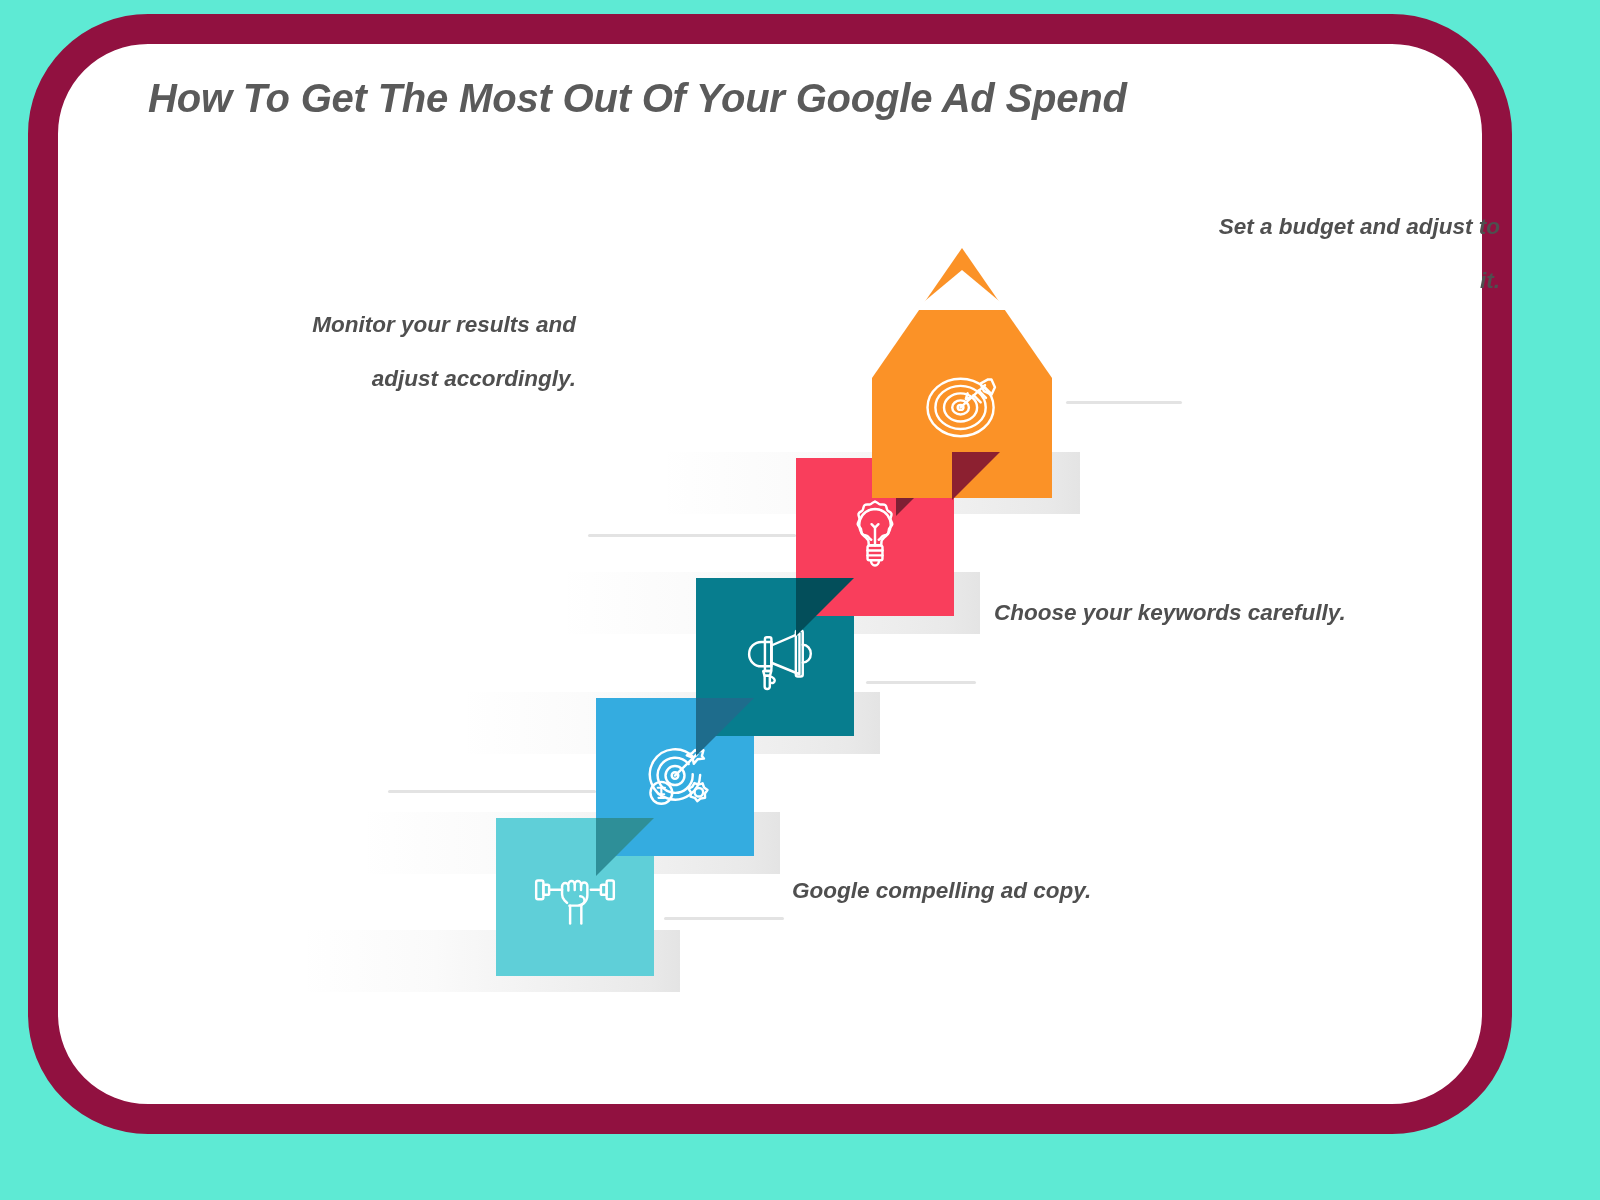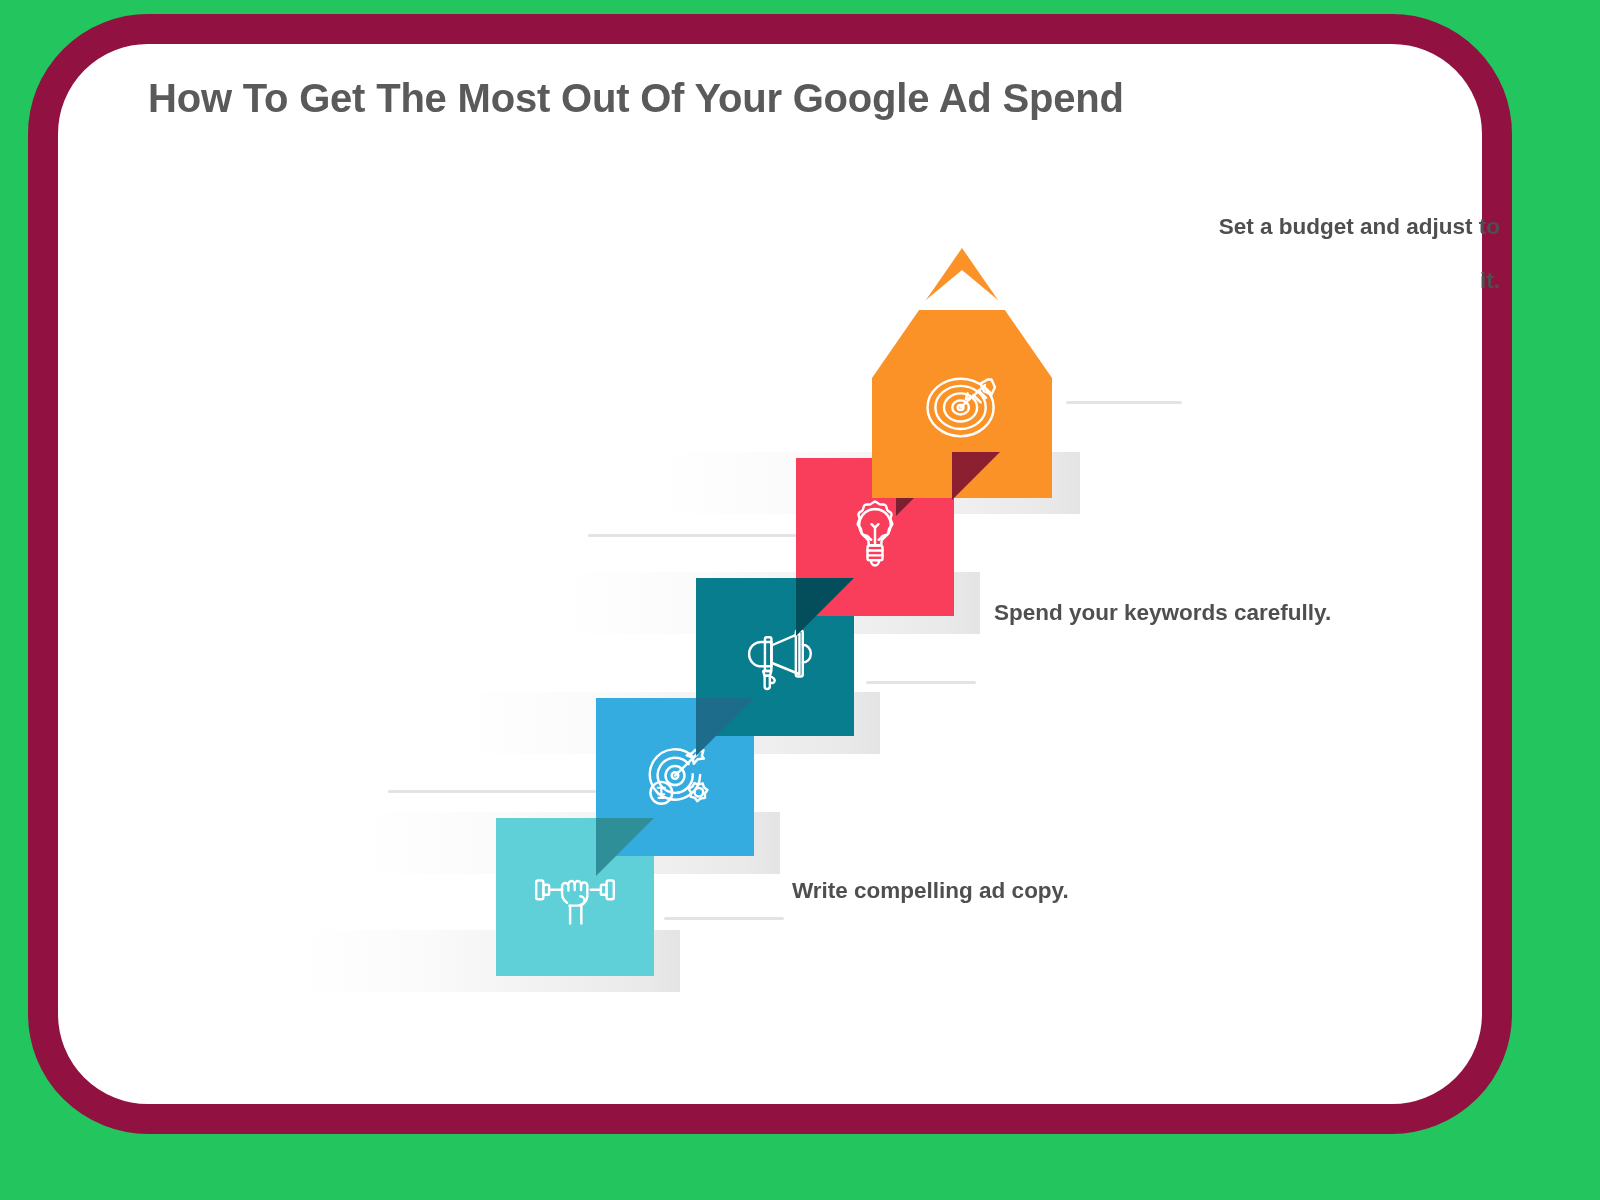--- a/index.html
+++ b/index.html
@@ -4,23 +4,24 @@
 <style>
   html, body {
     margin: 0;
     padding: 0;
     background: #ffffff;
   }
   #canvas {
     position: relative;
     width: 1600px;
     height: 1200px;
-    background: #22c55e;
+    background: #5eead4;
     overflow: hidden;
     font-family: "Liberation Sans", sans-serif;
+    font-style: italic;
   }
 
   
   #frame {
     position: absolute;
     left: 28px;
     top: 14px;
     width: 1484px;
     height: 1120px;
     border: 30px solid #911140;
@@ -245,20 +246,21 @@
           <path d="M47,18.2l5.2,5.2"></path>
           <path d="M38.5,26l-3.8,1.1 1.2-3.9"></path>
           <path d="M52.5,13.5l2.4,5.4-2.4,5.2-5.3-2.5-2.4-5.2 5.3-2.9z"></path>
         </svg>
       </div>
     </div>
     <div style="position:absolute;left:952px;top:452px;width:0;height:0;border-top:48px solid #8C2030;border-right:48px solid transparent;"></div>
 
     <div class="caption right-al" style="left:1198px; top:200px; width:302px;">Set a budget and adjust to it.</div>
 
-
-    <div class="caption left-al" style="left:994px; top:586px; width:420px;">Spend your keywords carefully.</div>
-
-
-    <div class="caption left-al" style="left:792px; top:864px; width:360px;">Write compelling ad copy.</div>
+    <div class="caption right-al" style="left:258px; top:298px; width:318px;">Monitor your results and adjust accordingly.</div>
+
+    <div class="caption left-al" style="left:994px; top:586px; width:420px;">Choose your keywords carefully.</div>
+
+
+    <div class="caption left-al" style="left:792px; top:864px; width:360px;">Google compelling ad copy.</div>
 
   </div>
 </div>
 
 </body></html>

